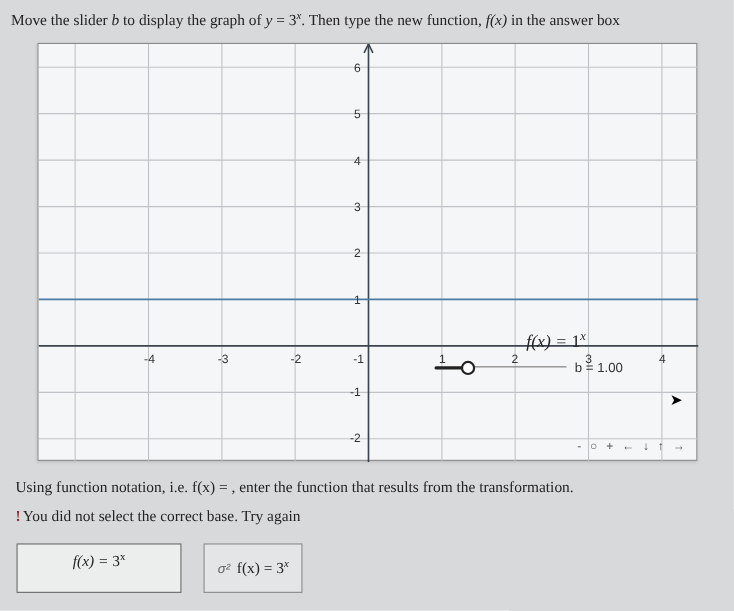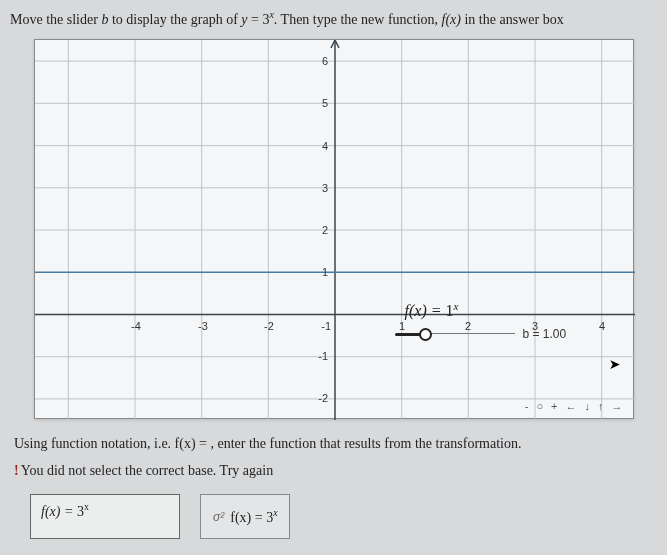--- a/index.html
+++ b/index.html
@@ -36,20 +36,21 @@
     left: 342px;
     top: 260px;
     width: 230px;
     height: 70px;
     font-family: Georgia, serif;
   }
   .fx-expr {
     font-size: 16px;
     color: #222;
     margin: 0 0 6px 28px;
+    text-align: center;
   }
   .slider-row {
     display: flex;
     gap: 8px;
     margin-left: 18px;
   }
   .slider {
     position: relative;
     width: 120px;
     height: 14px;
@@ -81,21 +82,22 @@
   }
   .feedback-block {
     padding: 12px 14px 0 14px;
     font-size: 14px;
     line-height: 1.9;
   }
   .excl { color: #9a2a2a; font-weight: bold; margin-right: 2px; }
   .answer-row {
     display: flex; align-items: stretch;
     gap: 20px;
-    margin: 10px 14px 0 30px;
+    margin: 10px 14px 0 15px;
+    text-align: center;
   }
   .answer-input {
     border: 1px solid #666;
     background: #eceded;
     padding: 6px 10px;
     min-width: 150px;
     font-size: 14px;
     font-family: Georgia, serif;
   }
   .correct-box {

